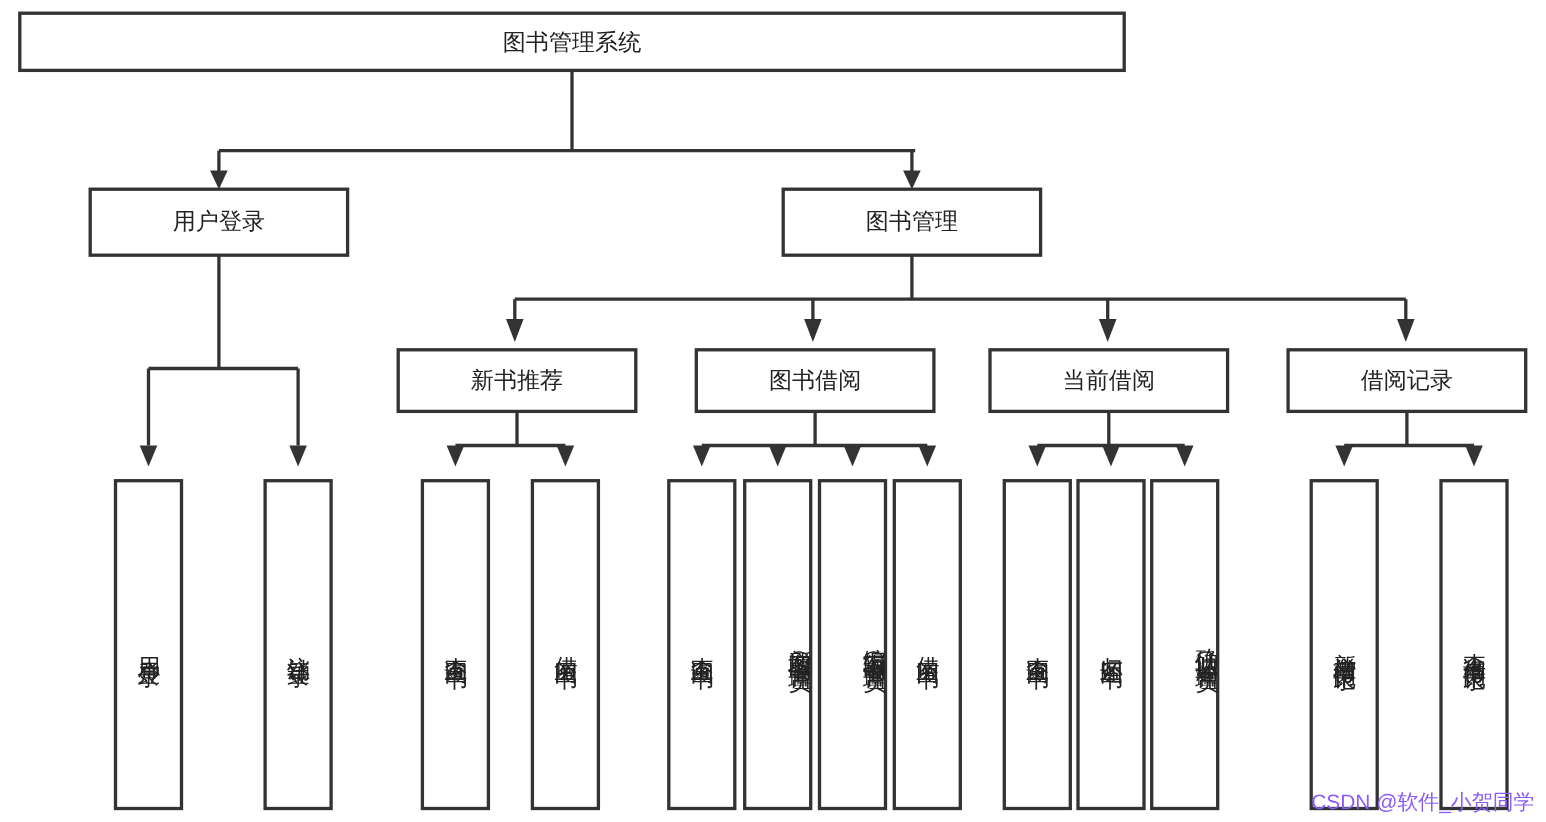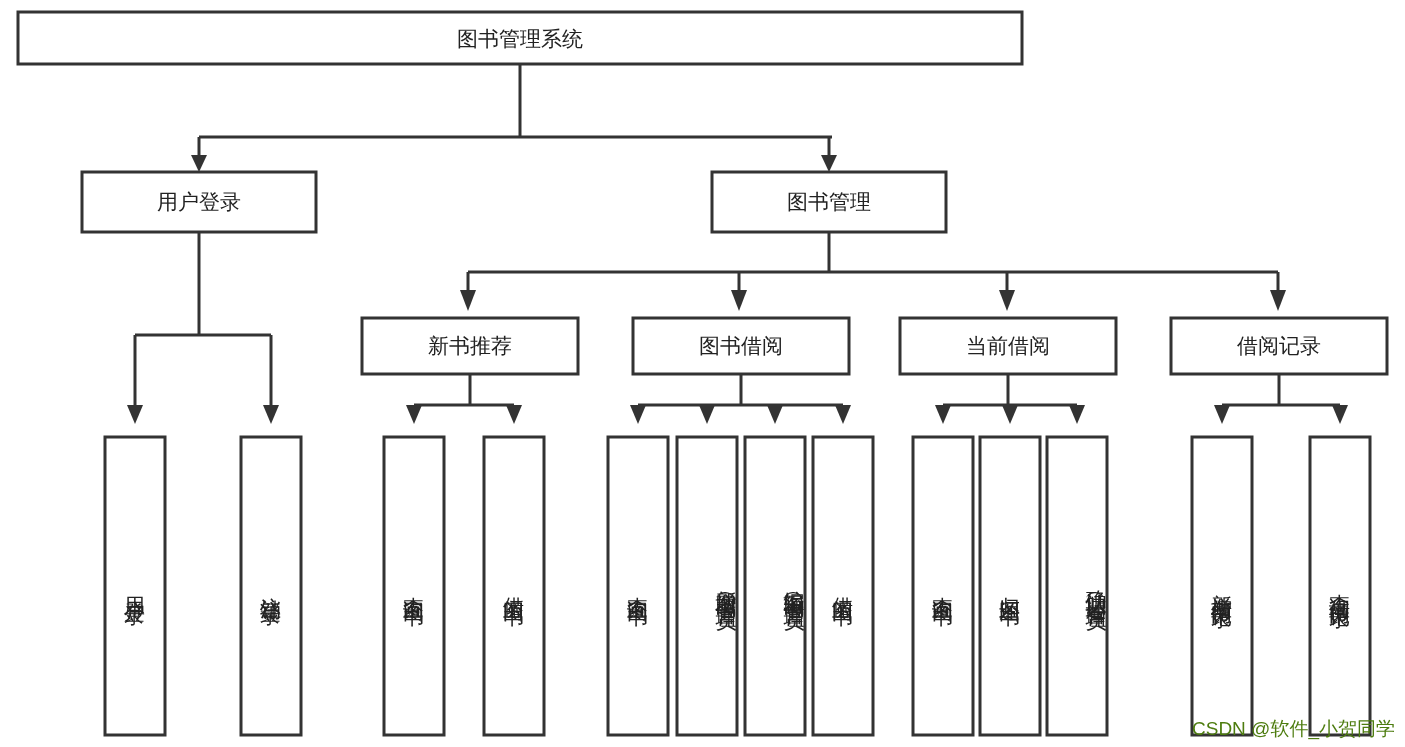--- a/index.html
+++ b/index.html
@@ -62,21 +62,21 @@
     align-items: center;
     justify-content: center;
     text-align: center;
     white-space: nowrap;
     pointer-events: none;
   }
   .watermark {
     position: absolute;
     font-family: "Liberation Sans", "DejaVu Sans", sans-serif;
     font-size: 19px;
-    color: #4d7c0f;
+    color: #8b5cf6;
     white-space: nowrap;
   }
 </style>
 </head>
 <body>
 
 <div id="diagram-root">
 
   <svg class="flow" viewBox="0 0 1405 747">
 

